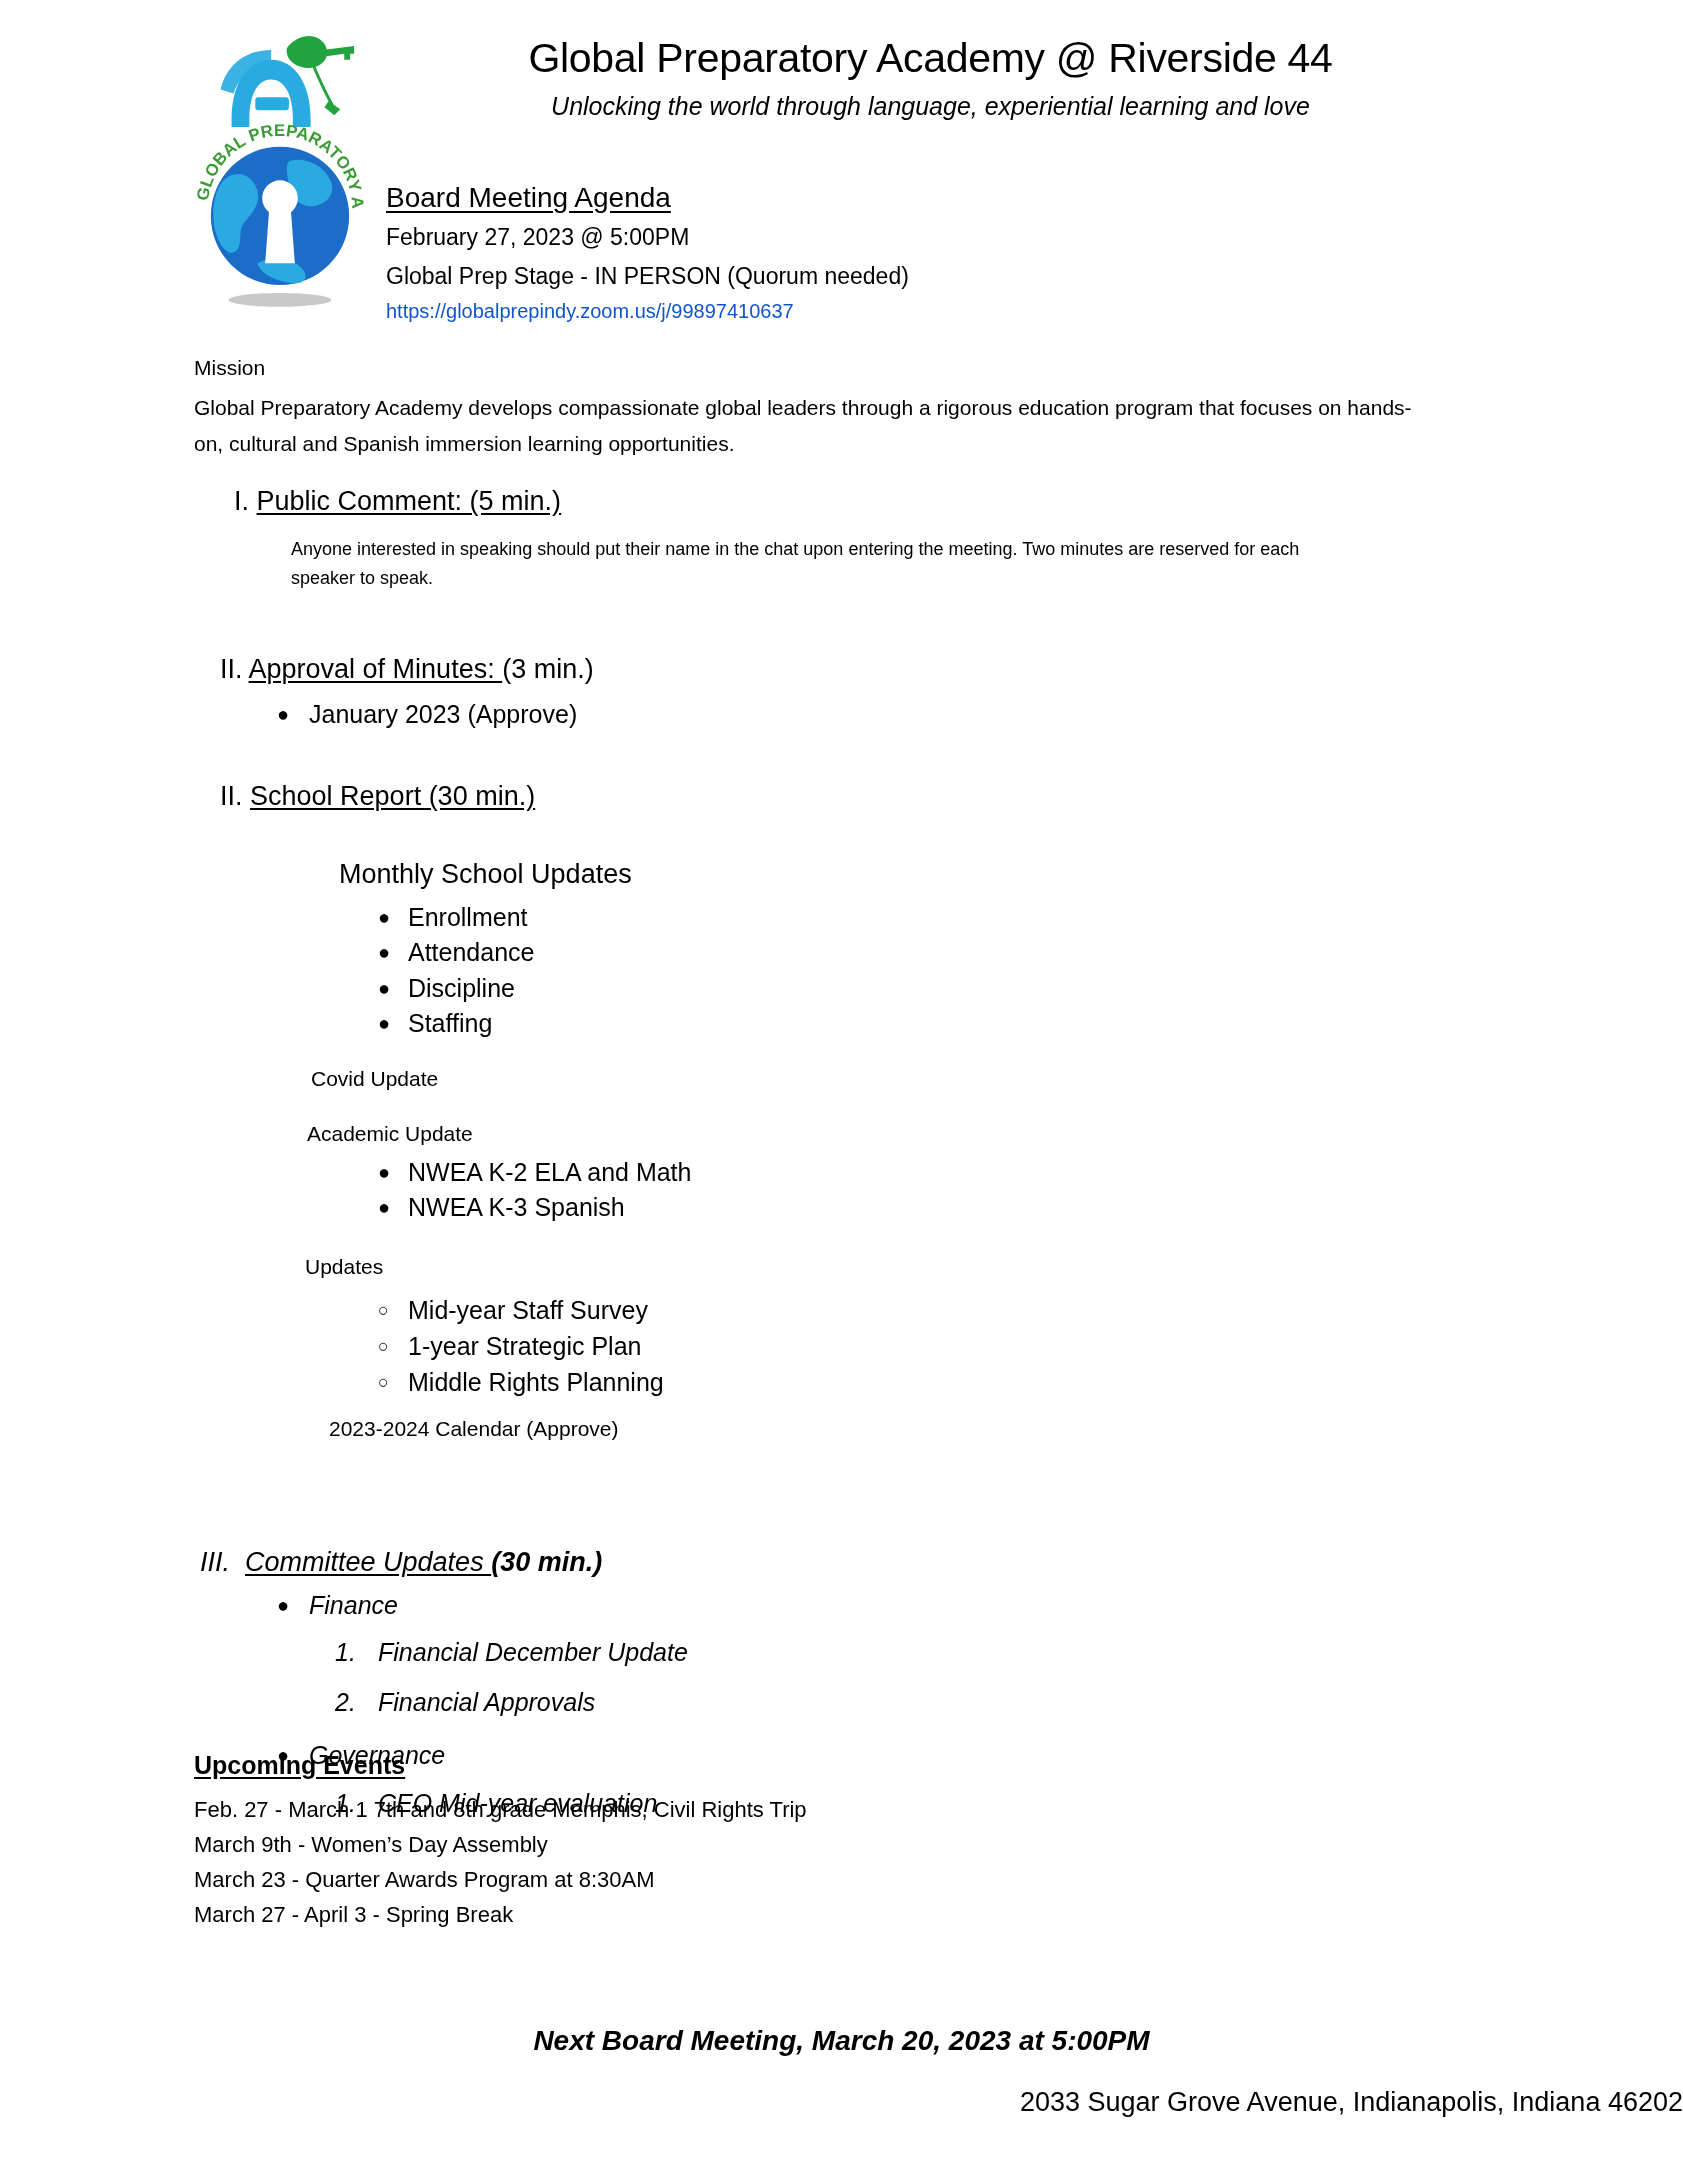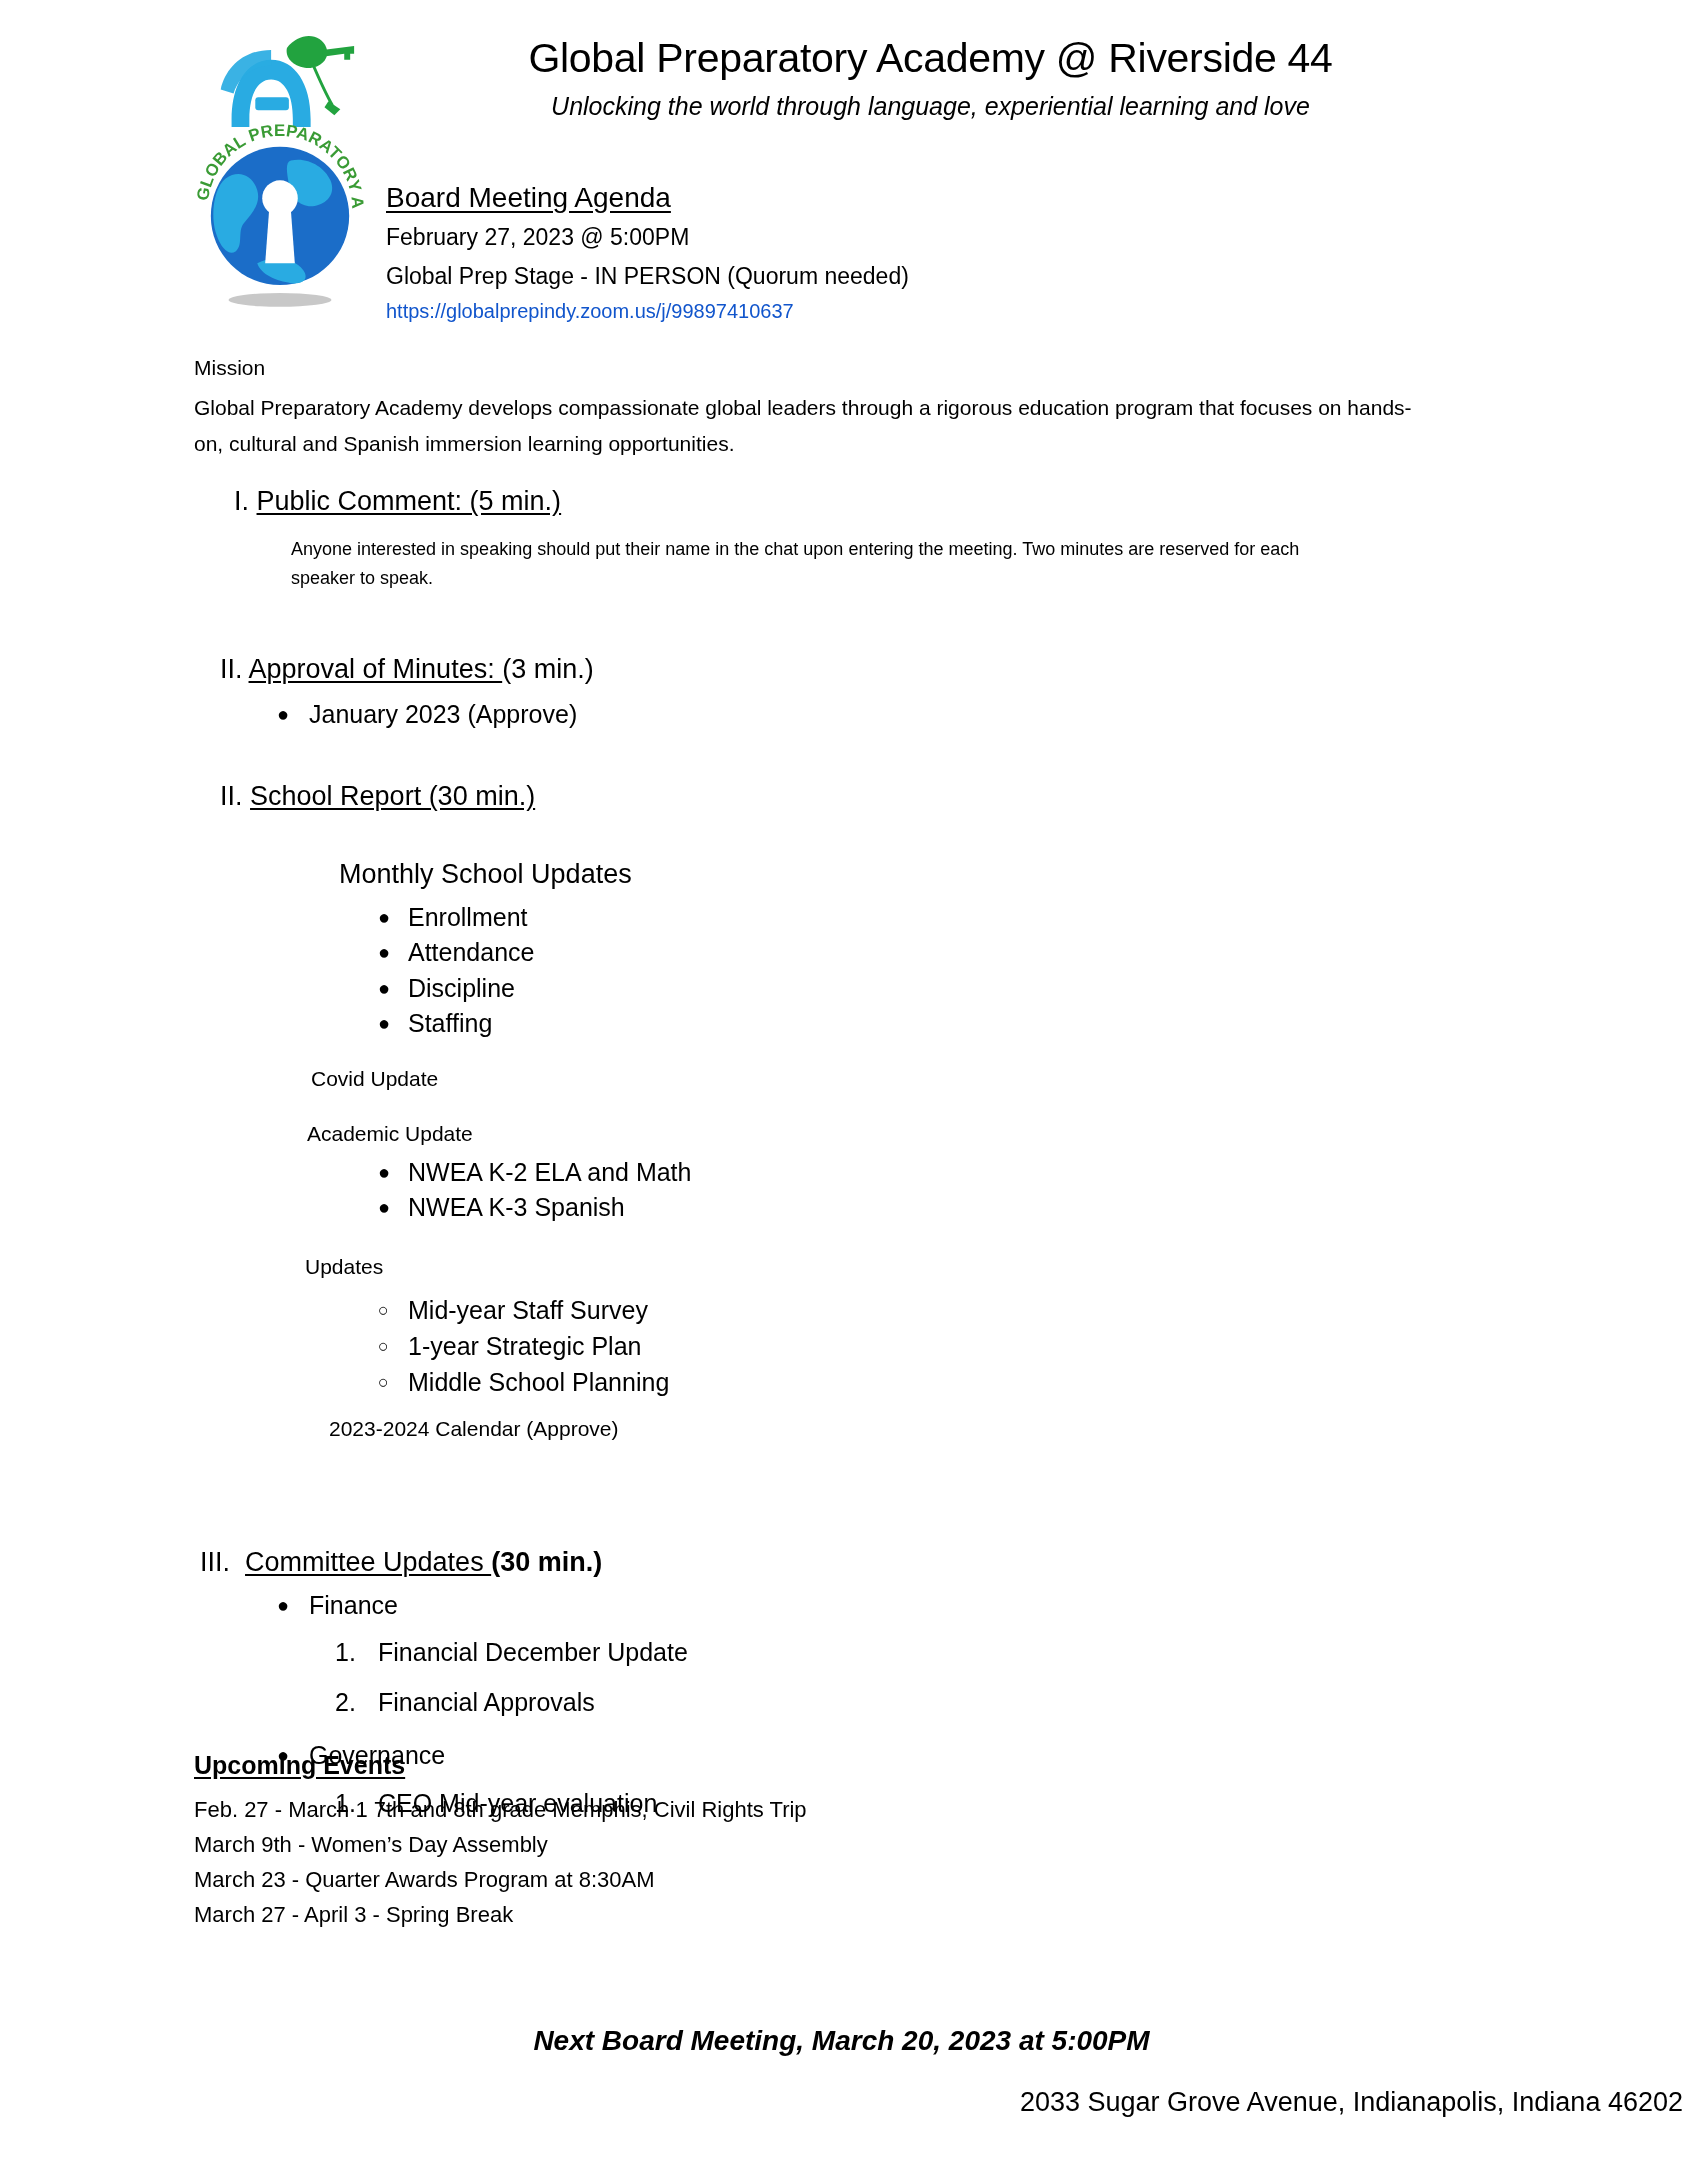--- a/index.html
+++ b/index.html
@@ -330,28 +330,28 @@
           <li class="li-row">
             <span class="mk circ" style="width:188px; padding-left:158px; box-sizing:border-box;">○</span>
             <span class="tx">Mid-year Staff Survey</span>
           </li>
           <li class="li-row">
             <span class="mk circ" style="width:188px; padding-left:158px; box-sizing:border-box;">○</span>
             <span class="tx">1-year Strategic Plan</span>
           </li>
           <li class="li-row">
             <span class="mk circ" style="width:188px; padding-left:158px; box-sizing:border-box;">○</span>
-            <span class="tx">Middle School Planning</span>
+            <span class="tx">Middle Rights Planning</span>
           </li>
         </ul>
 
         <div class="plain-sub" style="margin-left:109px; margin-top:14px;">2023-2024 Calendar (Approve)</div>
       </div>
 
-      <div class="sec" style="position:absolute; left:200px; top:1061px; width:1238px;">
+      <div class="sec" style="position:absolute; left:200px; top:1061px; width:1238px;font-style:italic;">
         <div class="sec-head">
           <span class="num">III.</span>&nbsp;
           <span class="u">Committee Updates </span><span class="b">(30 min.)</span>
         </div>
 
         <ul class="lvl" style="margin-top:8px;">
           <li class="li-row">
             <span class="mk dot" style="width:109px; padding-left:77px; box-sizing:border-box;">●</span>
             <span class="tx">Finance</span>
           </li>

